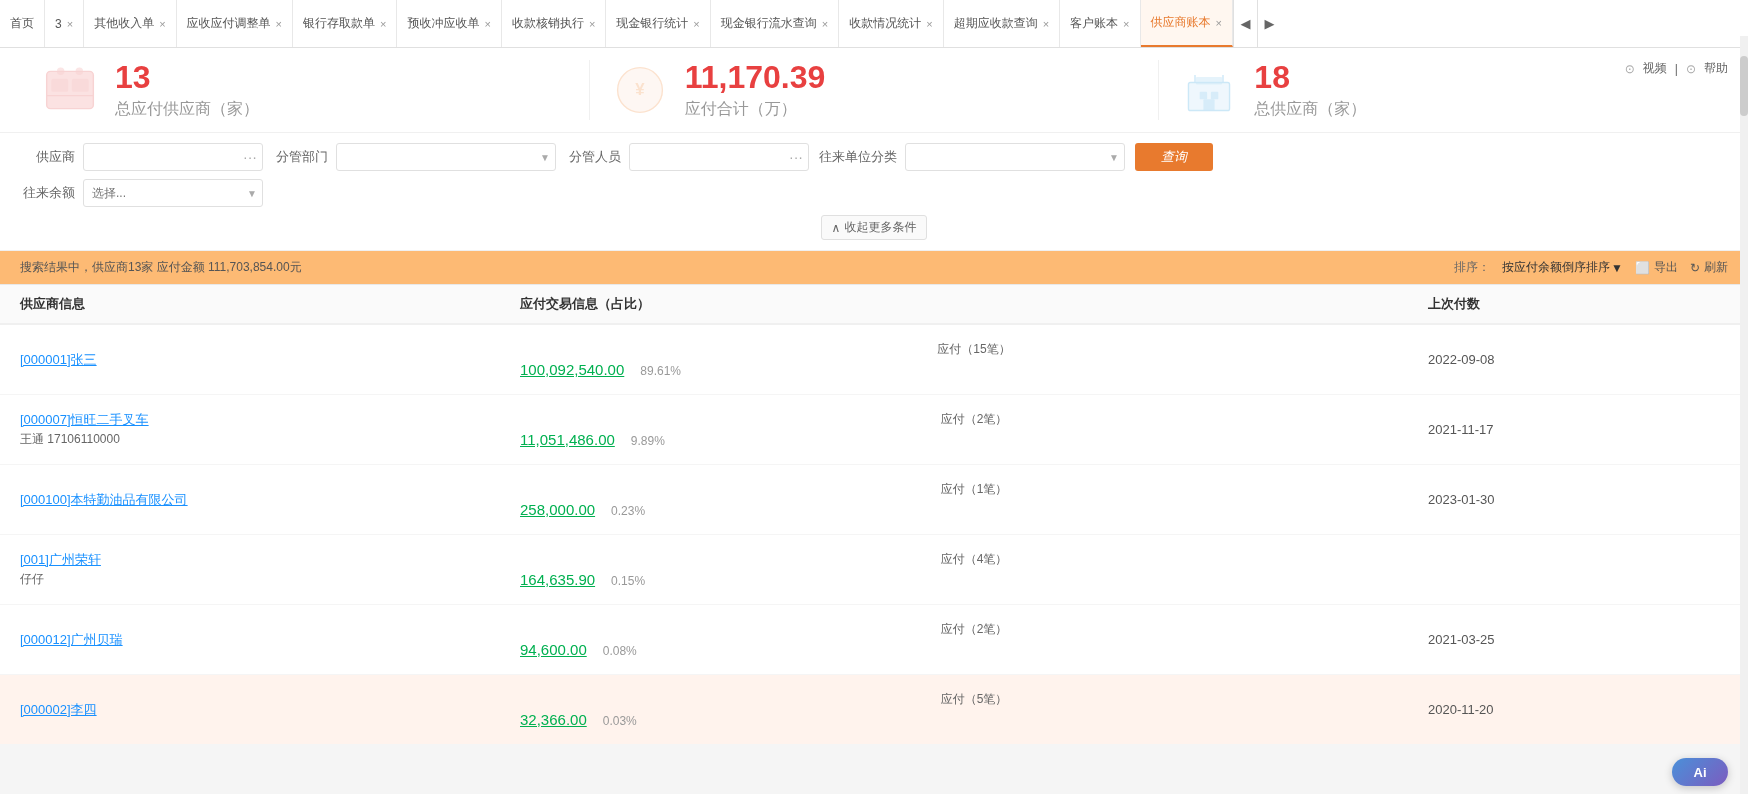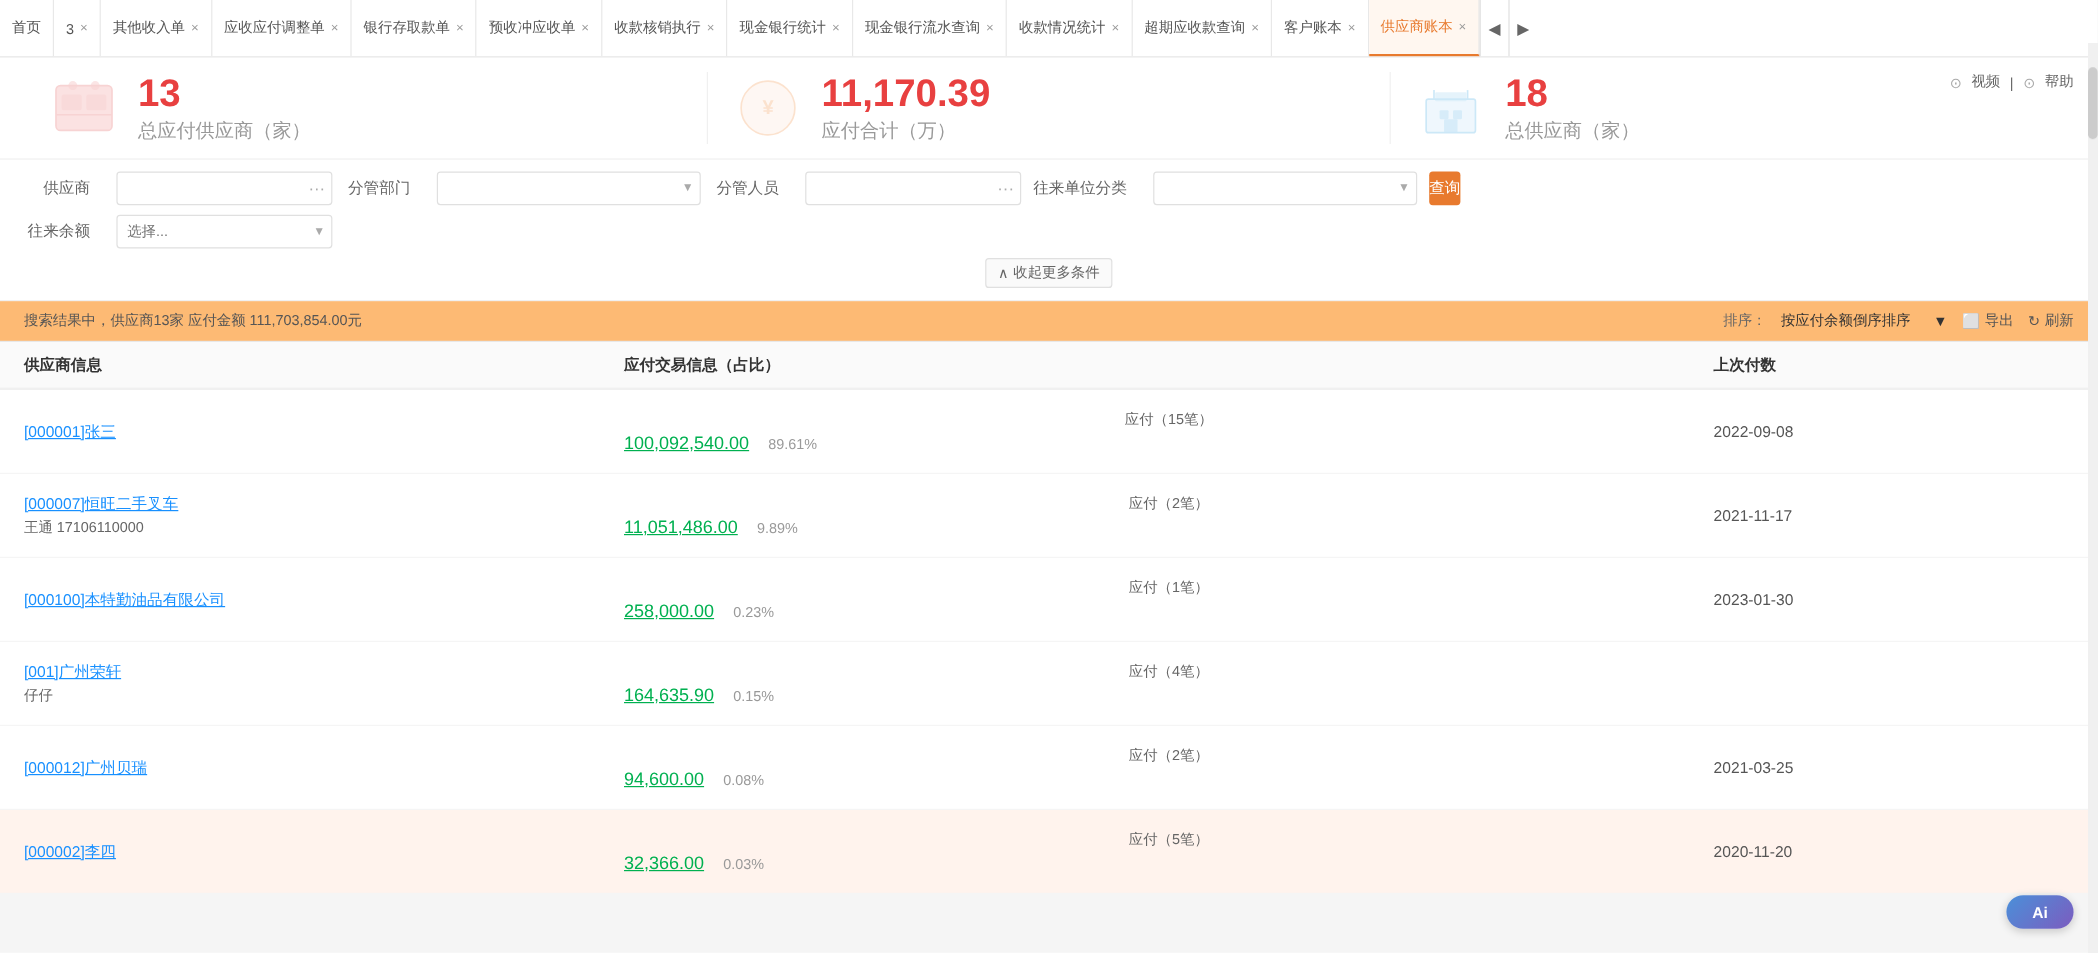--- a/index.html
+++ b/index.html
@@ -114,21 +114,21 @@
       display: flex;
       align-items: center;
       gap: 10px;
       margin-bottom: 8px;
       flex-wrap: wrap;
     }
     .filter-row:last-child { margin-bottom: 0; }
     .filter-item {
       display: flex;
       align-items: center;
-      gap: 22px;
+      gap: 8px;
     }
     .filter-label {
       font-size: 13px;
       color: #666;
       white-space: nowrap;
       min-width: 55px;
       text-align: right;
     }
     .filter-input {
       border: 1px solid #e0e0e0;
@@ -162,24 +162,25 @@
       font-size: 10px;
       pointer-events: none;
     }
     .filter-input-wide { width: 220px; }
     .filter-input-medium { width: 180px; }
     .btn-query {
       background: #e87a2e;
       color: #fff;
       border: none;
       border-radius: 3px;
-      padding: 5px 0;
+      padding: 5px 26px;
       font-size: 13px;
       cursor: pointer;
       height: 28px;
+      font-style: italic;
     }
     .collapse-bar {
       text-align: center;
       margin-top: 6px;
     }
     .collapse-btn {
       display: inline-flex;
       align-items: center;
       gap: 4px;
       font-size: 12px;
@@ -206,21 +207,21 @@
       display: flex;
       align-items: center;
       gap: 12px;
     }
     .sort-label { color: #666; }
     .sort-btn {
       color: #333;
       cursor: pointer;
       display: flex;
       align-items: center;
-      gap: 19px;
+      gap: 1px;
     }
     .action-btn {
       display: flex;
       align-items: center;
       gap: 4px;
       cursor: pointer;
       color: #555;
     }
 
     
@@ -301,21 +302,21 @@
       width: 8px;
       height: 60px;
       background: #ccc;
       border-radius: 4px;
       margin-top: 20px;
     }
 
     
     .ai-btn {
       position: fixed;
-      bottom: 20px;
+      bottom: 8px;
       right: 20px;
       width: 56px;
       height: 28px;
       background: linear-gradient(135deg, #4a90d9, #7c5cbf);
       border-radius: 14px;
       display: flex;
       align-items: center;
       justify-content: center;
       color: #fff;
       font-size: 13px;

